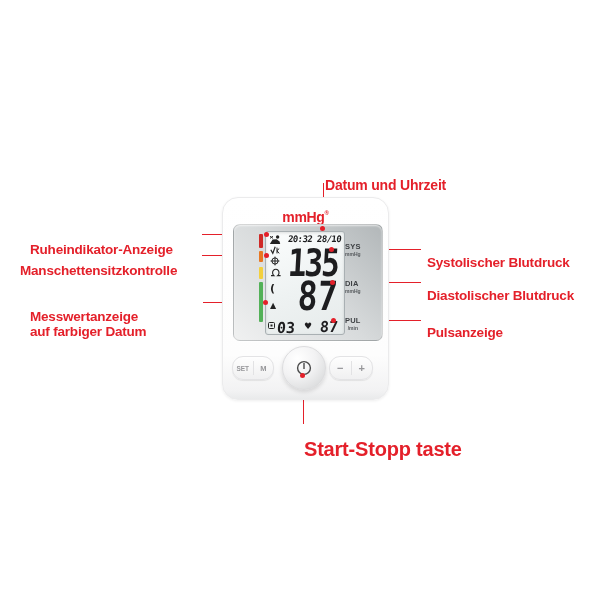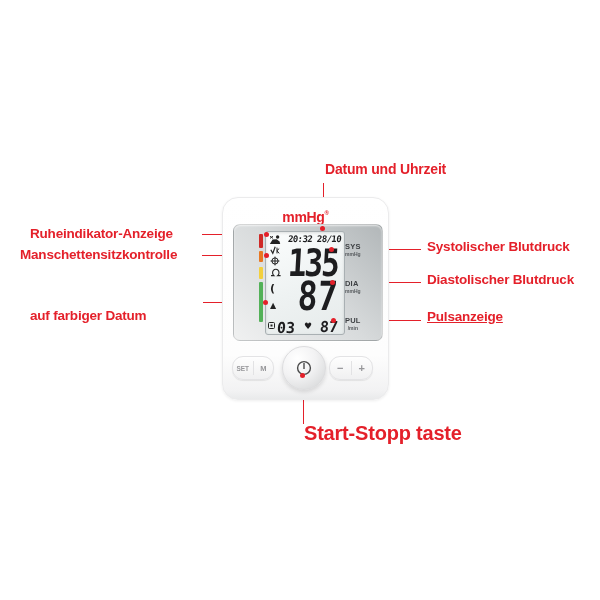--- a/index.html
+++ b/index.html
@@ -3,21 +3,21 @@
 <meta charset="utf-8">
 <style>
   html,body{margin:0;padding:0;background:#fff;}
   #canvas{
     position:relative;width:600px;height:600px;background:#ffffff;overflow:hidden;
     font-family:"Liberation Sans",sans-serif;
   }
   
   .ann{
     position:absolute;font-weight:bold;color:#e4202a;font-size:13.5px;
-    letter-spacing:-0.2px;white-space:nowrap;line-height:14.5px;
+    letter-spacing:-0.2px;white-space:nowrap;line-height:14.5px;margin-top:16px;
   }
   .ann.r{text-align:left;}
   
   .hline,.vline{position:absolute;background:#e4202a;}
   .hline{height:1.4px;}
   .vline{width:1.4px;}
   .dot{position:absolute;width:5px;height:5px;border-radius:50%;background:#e4202a;z-index:30;}
   
   .device{
     position:absolute;left:222px;top:197px;width:165px;height:201px;
@@ -80,29 +80,29 @@
 
 <div id="canvas">
 
   <div class="ann" style="left:325px;top:162px;font-size:14px;">Datum und Uhrzeit</div>
 
   <div class="ann r" style="left:30px;width:167px;top:227px;">Ruheindikator-Anzeige</div>
 
   <div class="ann r" style="left:20px;width:177px;top:248px;">Manschettensitzkontrolle</div>
 
   <div class="ann r" style="left:30px;width:168px;top:294px;">
-    <br>
+    <span>Messwertanzeige</span><br>
     <span>auf farbiger Datum</span>
   </div>
 
   <div class="ann" style="left:427px;top:273px;">Diastolischer Blutdruck</div>
 
   <div class="ann" style="left:427px;top:240px;">Systolischer Blutdruck</div>
 
-  <div class="ann" style="left:427px;top:310px;text-decoration:underline;">Pulsanzeige</div>
+  <div class="ann" style="left:427px;top:310px;">Pulsanzeige</div>
 
   <div class="ann" style="left:304px;top:426px;font-size:20px;">Start-Stopp taste</div>
 
   <div class="vline" style="left:323px;top:183px;height:45px;"></div>
   <div class="dot" style="left:320px;top:226px;"></div>
 
   <div class="hline" style="left:202px;top:234px;width:64px;"></div>
   <div class="dot" style="left:264px;top:232px;"></div>
 
   <div class="hline" style="left:202px;top:255px;width:64px;"></div>

